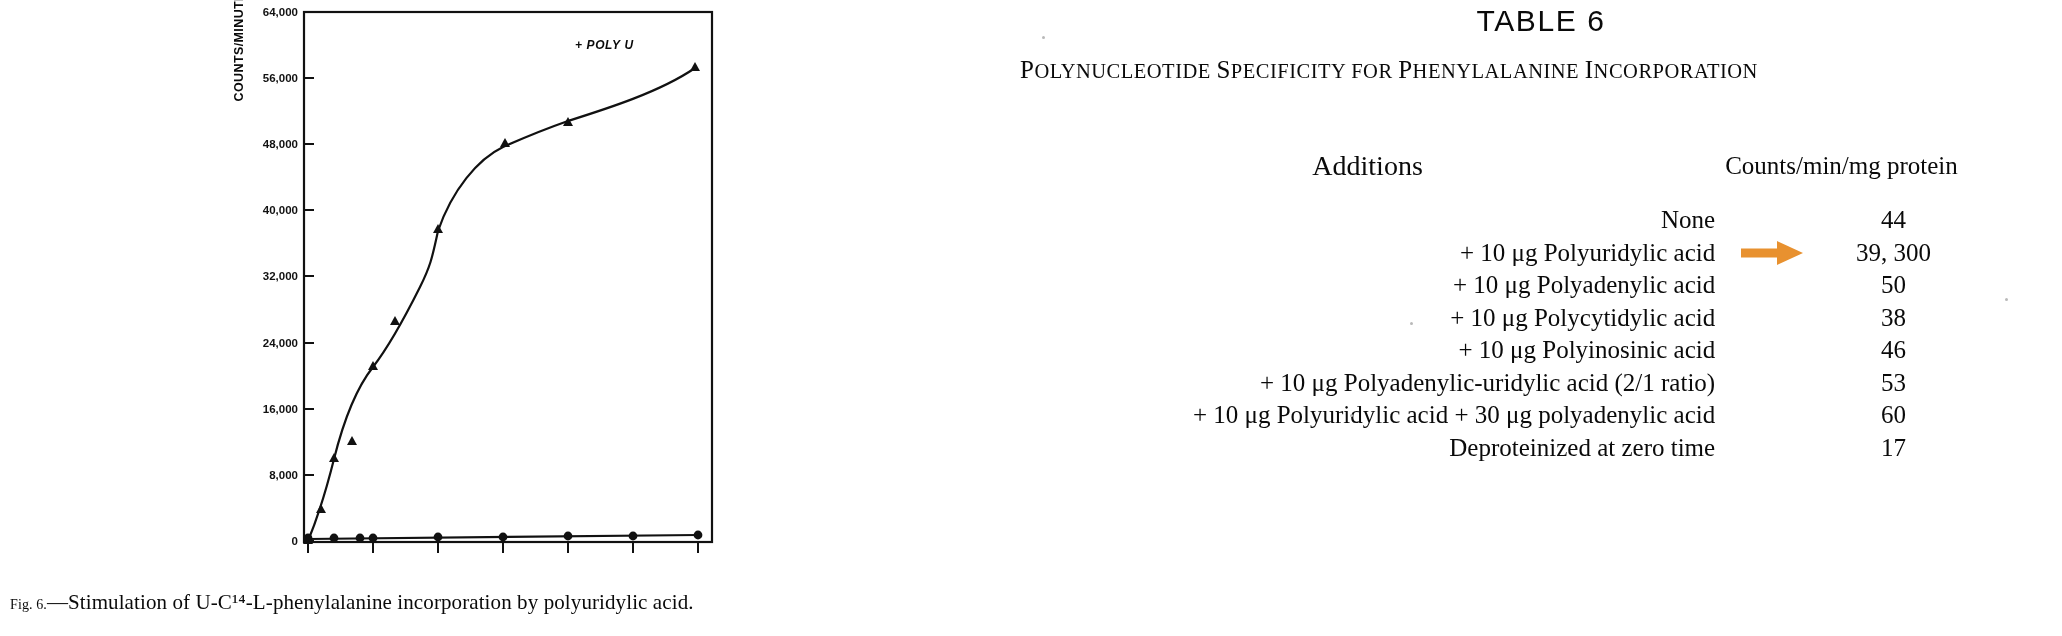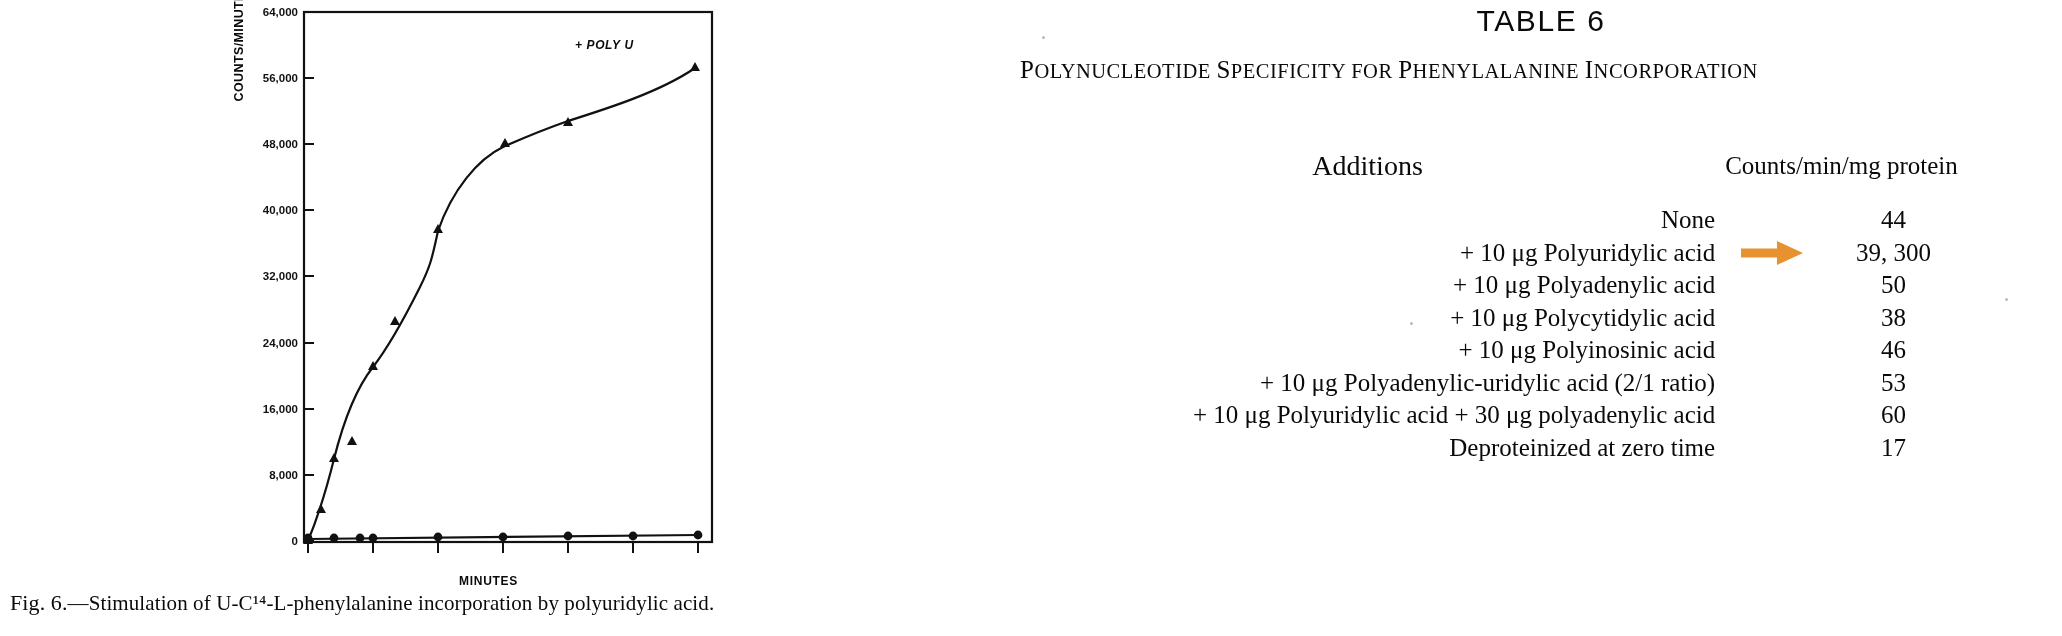--- a/index.html
+++ b/index.html
@@ -61,21 +61,21 @@
     position: absolute;
     left: 10px;
     top: 590px;
     width: 990px;
     font-family: "Liberation Serif", serif;
     font-size: 21px;
     letter-spacing: 0.1px;
     white-space: nowrap;
   }
   .fig-caption .smallcaps {
-    font-size: 22px;
+    font-size: 14px;
   }
 
   
   .table-panel {
     position: absolute;
     left: 1020px;
     top: 0;
     width: 1042px;
     height: 636px;
   }
@@ -256,21 +256,20 @@
           <circle cx="198" cy="533" r="4.4"></circle>
           <circle cx="263" cy="533" r="4.4"></circle>
           <circle cx="328" cy="532" r="4.4"></circle>
           <circle cx="393" cy="532" r="4.4"></circle>
           <circle cx="458" cy="531" r="4.4"></circle>
         </g>
       </svg>
 
       <div style="position:absolute; left:335px; top:34px; font-family:'Liberation Sans',sans-serif; font-size:12px; font-weight:bold; font-style:italic; letter-spacing:0.6px;">+ POLY U</div>
 
-      <div style="position:absolute; left:0; top:570px; width:497px; text-align:center; font-family:'Liberation Sans',sans-serif; font-size:12px; font-weight:bold; letter-spacing:0.7px;">MINUTES</div>
     </div>
 
     <div class="fig-caption">
       <span class="smallcaps">Fig. 6.</span><span>—Stimulation of U-C¹⁴-L-phenylalanine incorporation by polyuridylic acid.</span>
     </div>
   </div>
 
   <div class="table-panel">
 
     <div class="table-number">TABLE 6</div>

